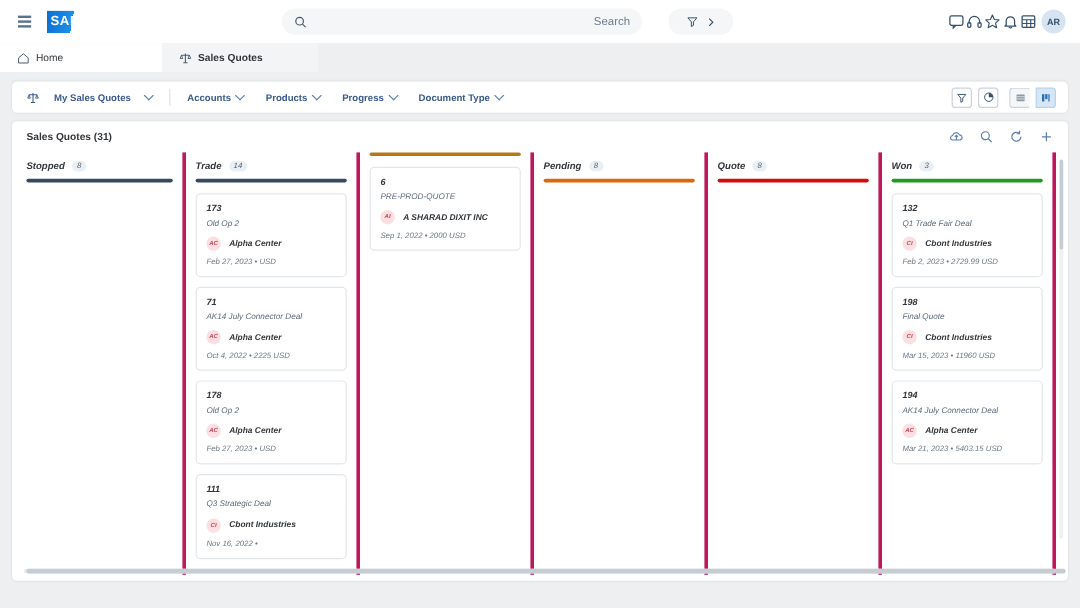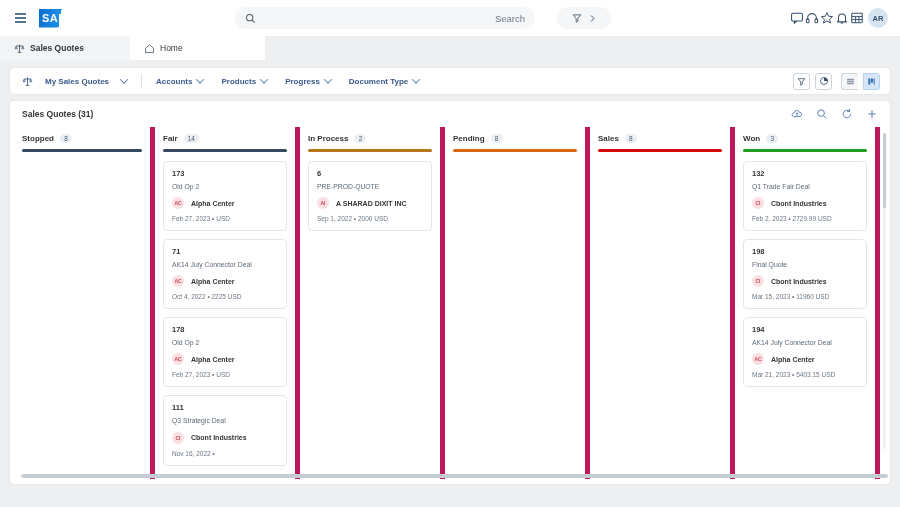--- a/index.html
+++ b/index.html
@@ -100,22 +100,23 @@
   }
   .panel-title { font-size: 8.5px; color: #32363a; font-weight: bold; }
   .panel-head .sp { flex: 1; }
   .panel-actions { display: flex; align-items: center; gap: 13px; }
   .panel-actions .ic { width: 12px; height: 12px; cursor: pointer; }
 
   
   .board { display: flex; height: 352px; position: relative; }
   .col {
     width: 145px; flex: 0 0 145px; height: 100%;
-    border-right: 5px solid #be185d; padding: 0 8px;
+    border-right: 3px solid #be185d; padding: 0 8px;
     position: relative;
+    font-style: italic;
   }
   .col:first-child { padding-left: 12px; }
   .col-head { display: flex; align-items: center; gap: 6px; height: 22px; }
   .col-name { font-size: 8px; font-weight: bold; color: #32363a; }
   .col-badge {
     background: #eaeff4; color: #4a5b6b; border-radius: 7px;
     font-size: 6.5px; padding: 1px 4px; min-width: 12px; text-align: center;
   }
   .col-rule { height: 3px; border-radius: 2px; margin-bottom: 9px; }
 
@@ -211,35 +212,35 @@
         <line x1="2" y1="6.2" x2="14" y2="6.2" stroke="#35506b" stroke-width="1.1"></line>
         <line x1="2" y1="9.8" x2="14" y2="9.8" stroke="#35506b" stroke-width="1.1"></line>
         <line x1="6.4" y1="6.2" x2="6.4" y2="13.4" stroke="#35506b" stroke-width="1.1"></line>
         <line x1="10.2" y1="6.2" x2="10.2" y2="13.4" stroke="#35506b" stroke-width="1.1"></line>
       </svg>
       <div class="avatar-top">AR</div>
     </div>
   </div>
 
   <div class="tabbar">
+    <div class="tab home">
+      <svg class="ic" viewBox="0 0 16 16">
+        <path d="M2.2 7.6 8 2.6l5.8 5v6.2H2.2z" fill="none" stroke="#4a5b6b" stroke-width="1.2" stroke-linejoin="round"></path>
+      </svg>
+      <span>Home</span>
+    </div>
     <div class="tab active">
       <svg class="ic" viewBox="0 0 16 16">
         <line x1="8" y1="2.2" x2="8" y2="13.6" stroke="#4a5b6b" stroke-width="1.3"></line>
         <line x1="3.2" y1="4.4" x2="12.8" y2="4.4" stroke="#4a5b6b" stroke-width="1.3"></line>
         <path d="M3.2 4.4 1.6 8.4h3.2z" fill="none" stroke="#4a5b6b" stroke-width="1.1"></path>
         <path d="M12.8 4.4 11.2 8.4h3.2z" fill="none" stroke="#4a5b6b" stroke-width="1.1"></path>
         <line x1="5.4" y1="13.6" x2="10.6" y2="13.6" stroke="#4a5b6b" stroke-width="1.3"></line>
       </svg>
       <span>Sales Quotes</span>
-    </div>
-    <div class="tab home">
-      <svg class="ic" viewBox="0 0 16 16">
-        <path d="M2.2 7.6 8 2.6l5.8 5v6.2H2.2z" fill="none" stroke="#4a5b6b" stroke-width="1.2" stroke-linejoin="round"></path>
-      </svg>
-      <span>Home</span>
     </div>
   </div>
 
   <div class="filterbar-wrap">
     <div class="filterbar">
 
       <div class="fb-item first">
         <svg width="11" height="11" viewBox="0 0 16 16">
           <line x1="8" y1="2.2" x2="8" y2="13.6" stroke="#3a5a8c" stroke-width="1.3"></line>
           <line x1="3.2" y1="4.4" x2="12.8" y2="4.4" stroke="#3a5a8c" stroke-width="1.3"></line>
@@ -331,21 +332,21 @@
     <div class="board" id="board">
         <div class="col">
           <div class="col-head">
             <span class="col-name">Stopped</span>
             <span class="col-badge">8</span>
           </div>
           <div class="col-rule" style="background: rgb(53, 74, 95);"></div>
         </div>
         <div class="col">
           <div class="col-head">
-            <span class="col-name">Fair</span>
+            <span class="col-name">Trade</span>
             <span class="col-badge">14</span>
           </div>
           <div class="col-rule" style="background: rgb(53, 74, 95);"></div>
           <div class="card">
             <div class="card-id">173</div>
             <div class="card-sub">Old Op 2</div>
             <div class="card-acc">
               <div class="acc-avatar">AC</div>
               <div class="acc-name">Alpha Center</div>
             </div>
@@ -373,45 +374,41 @@
             <div class="card-id">111</div>
             <div class="card-sub">Q3 Strategic Deal</div>
             <div class="card-acc">
               <div class="acc-avatar">CI</div>
               <div class="acc-name">Cbont Industries</div>
             </div>
             <div class="card-meta">Nov 16, 2022 •</div>
           </div>
         </div>
         <div class="col">
-          <div class="col-head">
-            <span class="col-name">In Process</span>
-            <span class="col-badge">2</span>
-          </div>
           <div class="col-rule" style="background: rgb(184, 118, 26);"></div>
           <div class="card">
             <div class="card-id">6</div>
             <div class="card-sub">PRE-PROD-QUOTE</div>
             <div class="card-acc">
               <div class="acc-avatar">AI</div>
               <div class="acc-name">A SHARAD DIXIT INC</div>
             </div>
             <div class="card-meta">Sep 1, 2022 • 2000 USD</div>
           </div>
         </div>
         <div class="col">
           <div class="col-head">
             <span class="col-name">Pending</span>
             <span class="col-badge">8</span>
           </div>
           <div class="col-rule" style="background: rgb(217, 105, 10);"></div>
         </div>
         <div class="col">
           <div class="col-head">
-            <span class="col-name">Sales</span>
+            <span class="col-name">Quote</span>
             <span class="col-badge">8</span>
           </div>
           <div class="col-rule" style="background: rgb(210, 10, 10);"></div>
         </div>
         <div class="col">
           <div class="col-head">
             <span class="col-name">Won</span>
             <span class="col-badge">3</span>
           </div>
           <div class="col-rule" style="background: rgb(30, 156, 30);"></div>

